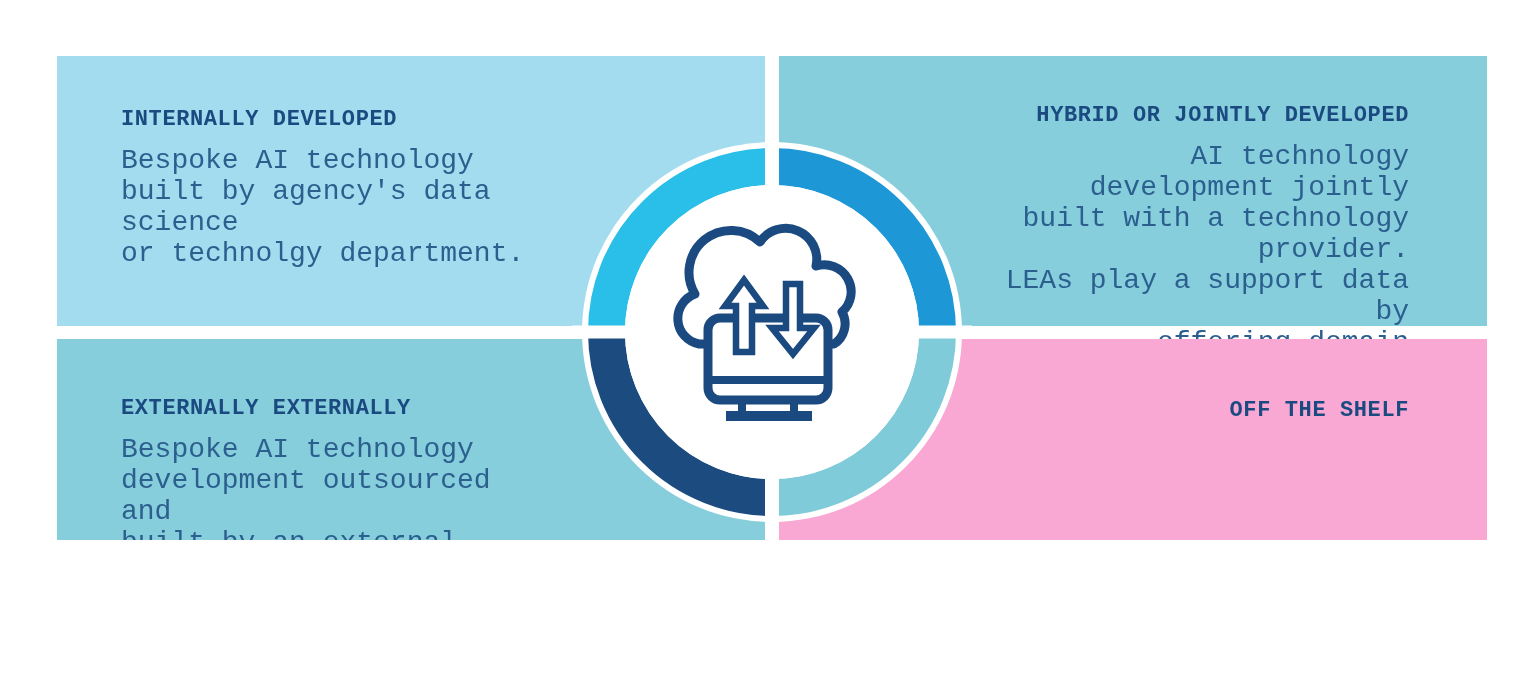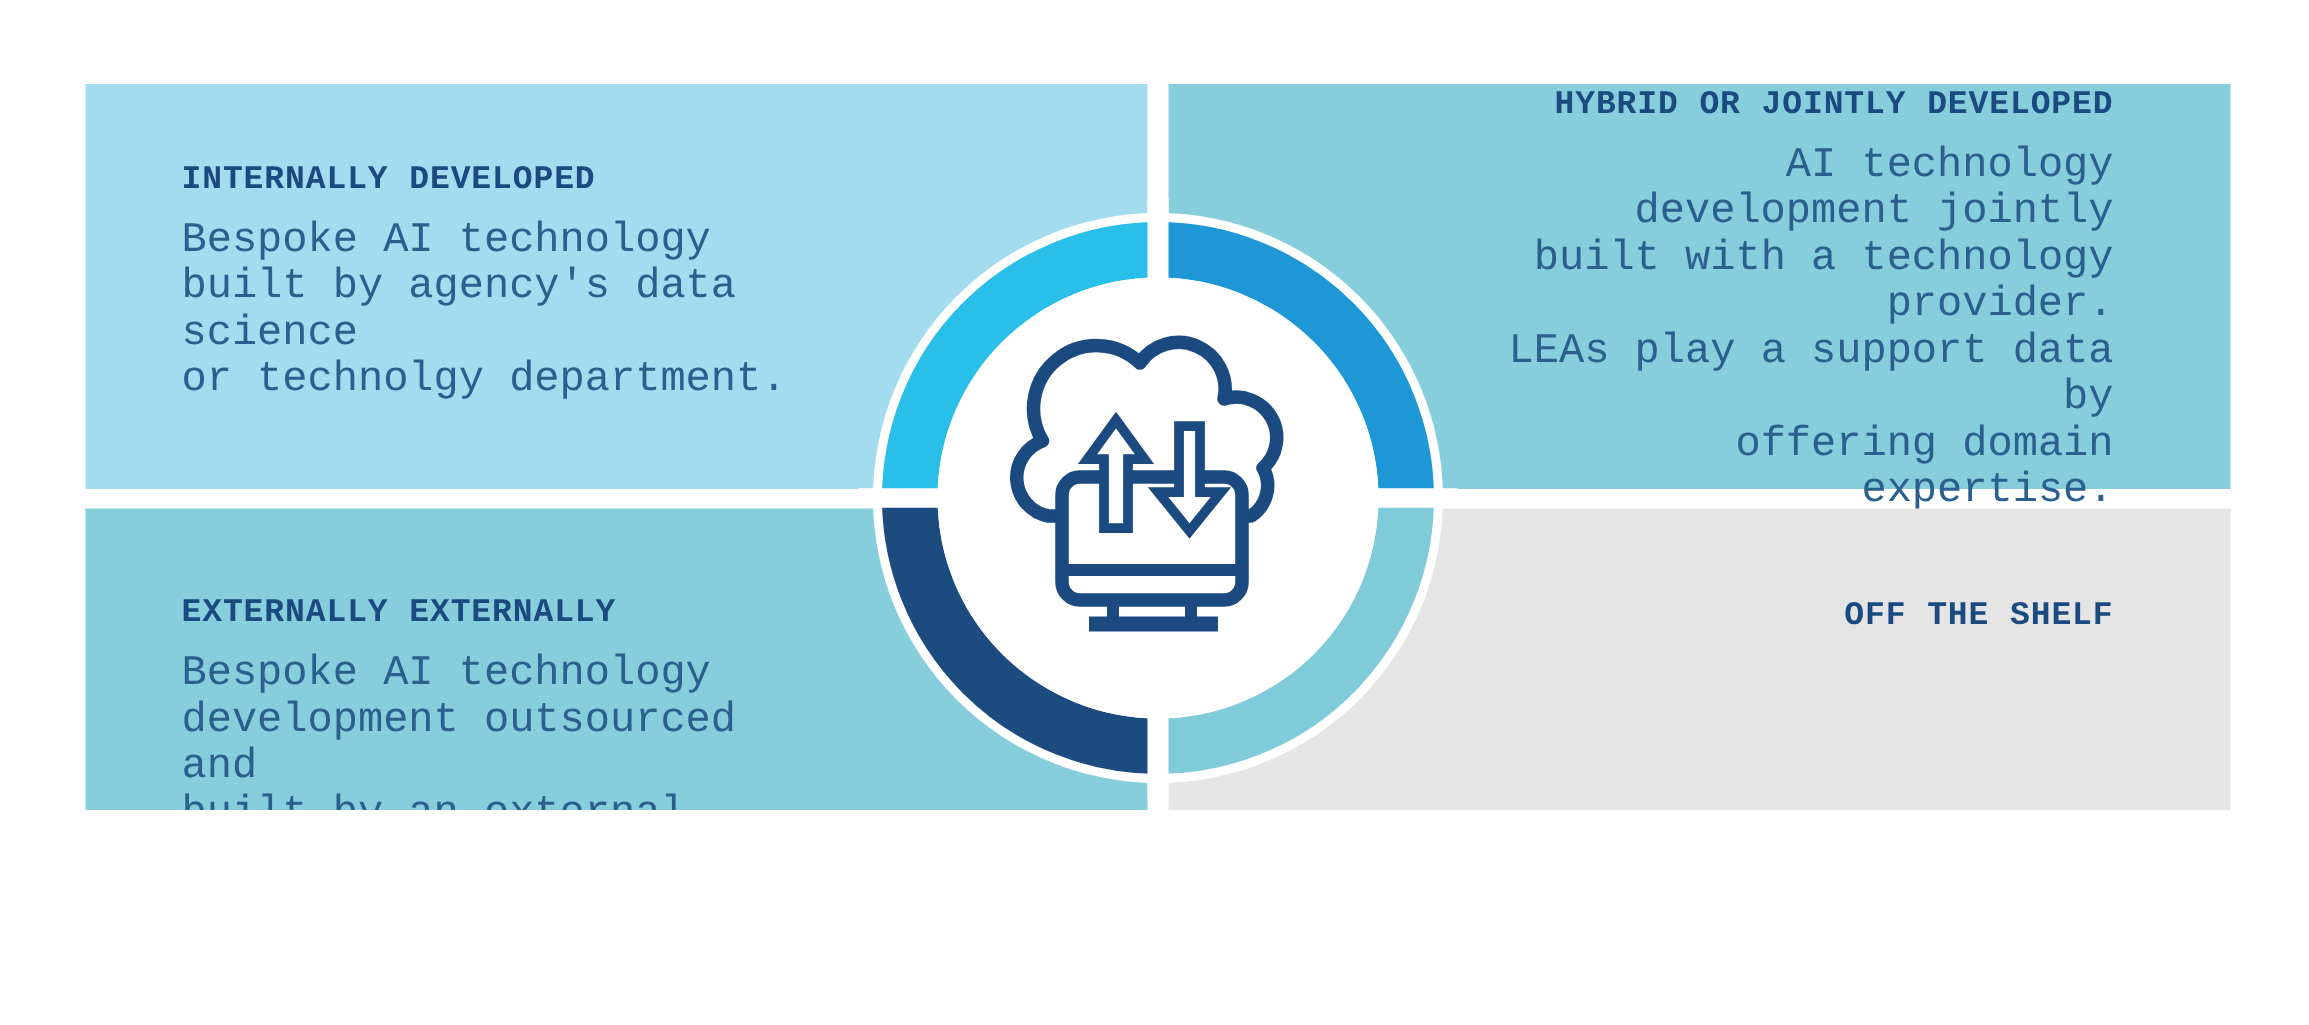--- a/index.html
+++ b/index.html
@@ -18,21 +18,21 @@
     display: grid;
     grid-template-columns: 708px 708px;
     grid-template-rows: 270px 271px;
     column-gap: 14px;
     row-gap: 13px;
   }
   .quadrant { box-sizing: border-box; }
   .quadrant.align-left  { text-align: left;  padding-left: 64px;  padding-right: 220px; }
   .quadrant.align-right { text-align: right; padding-right: 78px; padding-left: 220px; }
   .quadrant.row-top.align-left     { padding-top: 50px; }
-  .quadrant.row-top.align-right    { }
+  .quadrant.row-top.align-right    { padding-top: 46px; }
   .quadrant.row-bottom.align-left  { padding-top: 56px; }
   .quadrant.row-bottom.align-right { padding-top: 58px; }
   .quad-title {
     font-size: 22px;
     font-weight: 700;
     letter-spacing: 0.6px;
     line-height: 28px;
     margin: 0 0 11px 0;
   }
   .quad-body {
@@ -73,21 +73,21 @@
     </div>
 
     <div class="quadrant row-bottom align-left" style="background-color: rgb(135, 206, 221);">
       <h2 class="quad-title" style="color: rgb(27, 74, 128);">EXTERNALLY EXTERNALLY</h2>
       <p class="quad-body" style="color: rgb(43, 95, 142);">Bespoke AI technology
 development outsourced and
 built by an external
 technology partner.</p>
     </div>
 
-    <div class="quadrant row-bottom align-right" style="background-color: #e5e5e5;">
+    <div class="quadrant row-bottom align-right" style="background-color: #f9a8d4;">
       <h2 class="quad-title" style="color: rgb(27, 74, 128);">OFF THE SHELF</h2>
     </div>
 
   </div>
 
   <svg class="ring-overlay" viewBox="-200 -200 400 400" xmlns="http://www.w3.org/2000/svg">
 
     <circle cx="0" cy="0" r="190" fill="#ffffff"></circle>
 
     <path d="M -165.5 0 A 165.5 165.5 0 0 1 0 -165.5" fill="none" stroke-width="37" stroke="#29bfe8"></path>

